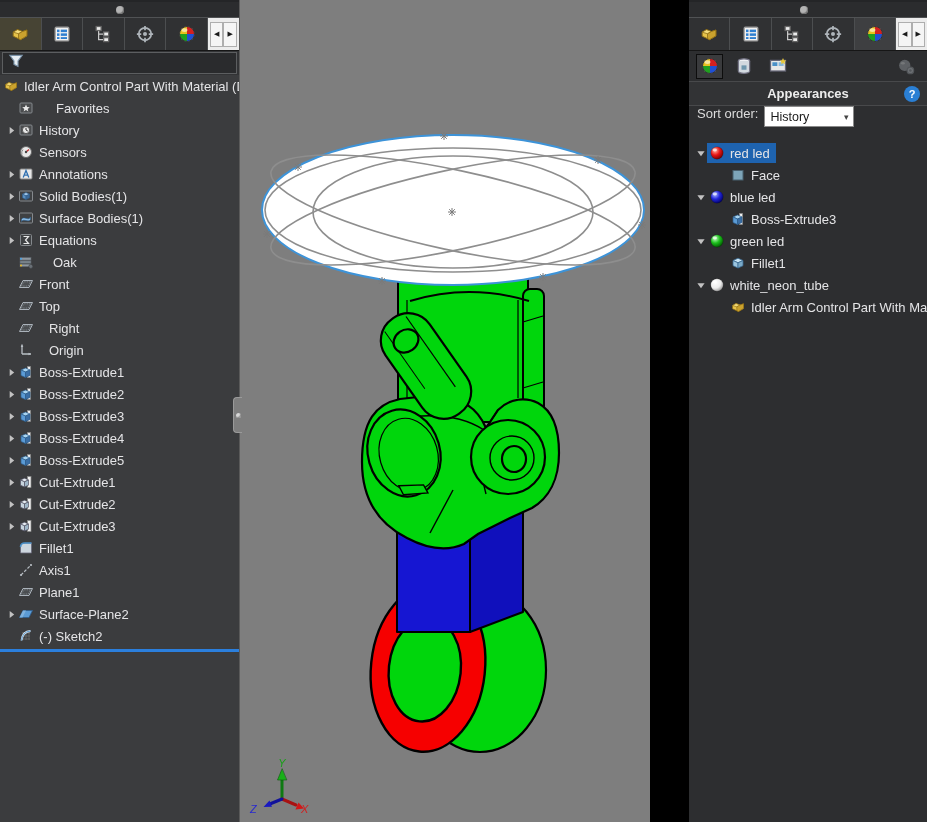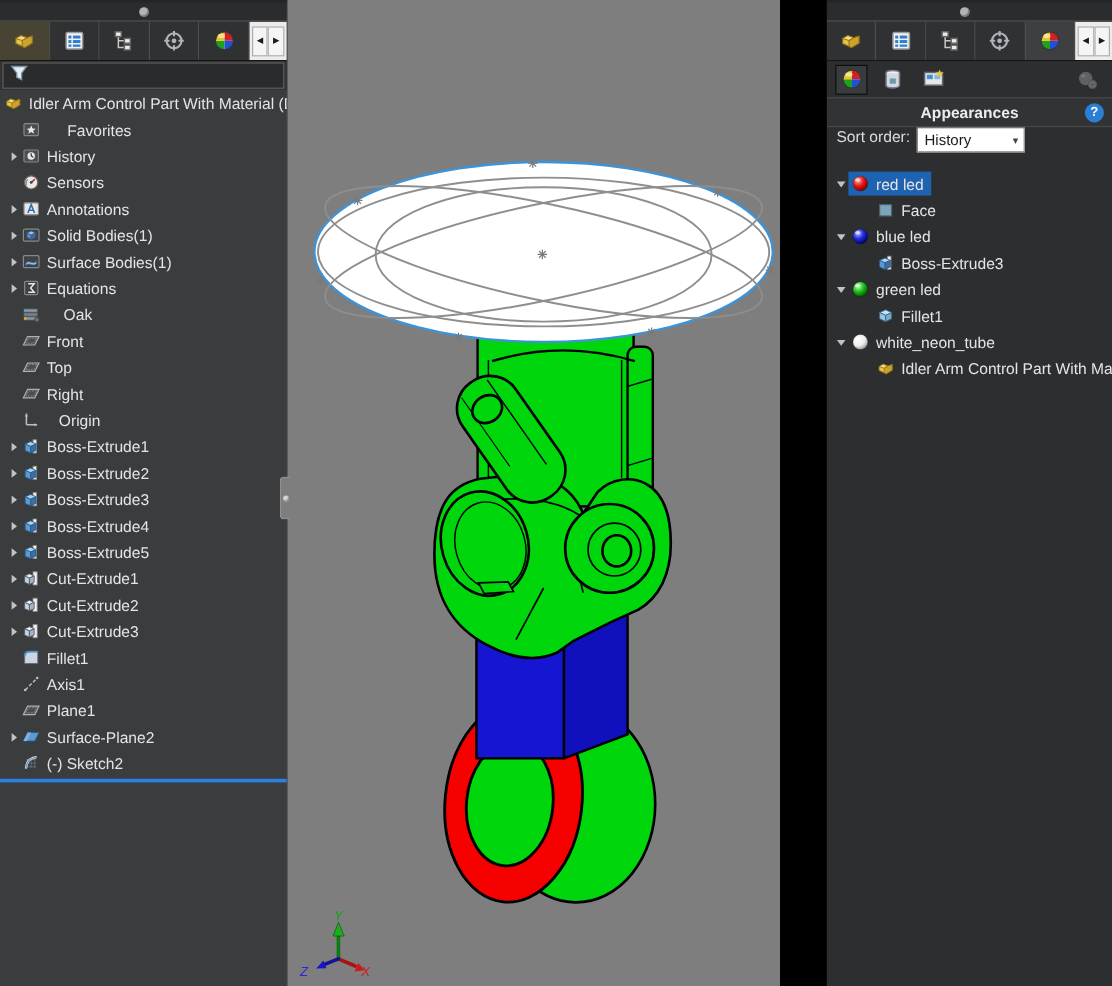--- a/index.html
+++ b/index.html
@@ -257,21 +257,21 @@
           <path d="M3.5 10 L6 5.8 H12.7 L10.2 10 Z" fill="none" stroke="#8a9298" stroke-width="0.7" stroke-dasharray="1.5 1"></path>
         </svg>
         <span class="lbl" style="margin-left:5px">Top</span>
       </div>
       <div class="trow">
         <span class="arbox"></span>
         <svg class="ic16" viewBox="0 0 16 16">
           <path d="M1.5 11.5 L5 4.5 H14.5 L11 11.5 Z" fill="rgba(200,210,220,0.12)" stroke="#aab2ba" stroke-width="1"></path>
           <path d="M3.5 10 L6 5.8 H12.7 L10.2 10 Z" fill="none" stroke="#8a9298" stroke-width="0.7" stroke-dasharray="1.5 1"></path>
         </svg>
-        <span class="lbl" style="margin-left:5px">Right</span>
+        <span class="lbl" style="margin-left:15px">Right</span>
       </div>
       <div class="trow">
         <span class="arbox"></span>
         <svg class="ic16" viewBox="0 0 16 16">
           <path d="M4 2.5 V12 M4 12 H13" stroke="#b8bec4" stroke-width="1.3" fill="none"></path>
           <path d="M4 2.5 L2.7 5 H5.3 Z" fill="#b8bec4"></path>
           <path d="M13 12 L10.5 10.7 V13.3 Z" fill="#b8bec4"></path>
         </svg>
         <span class="lbl" style="margin-left:15px">Origin</span>
       </div>

